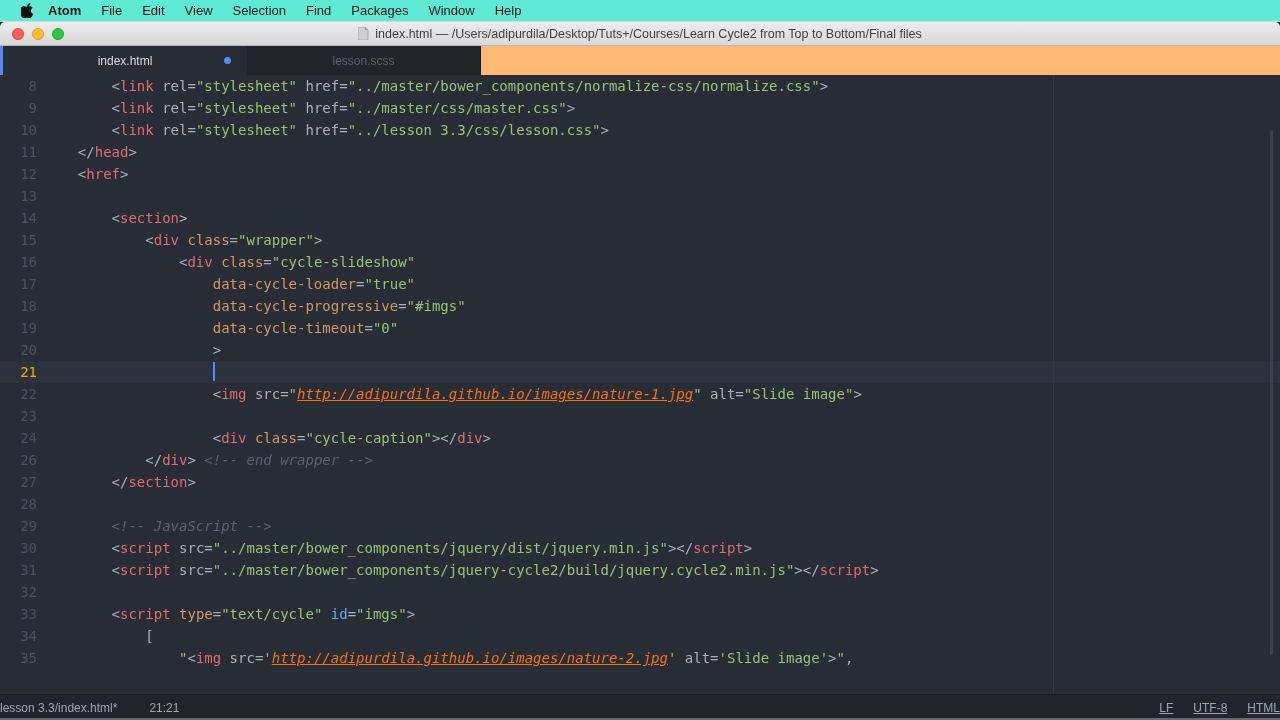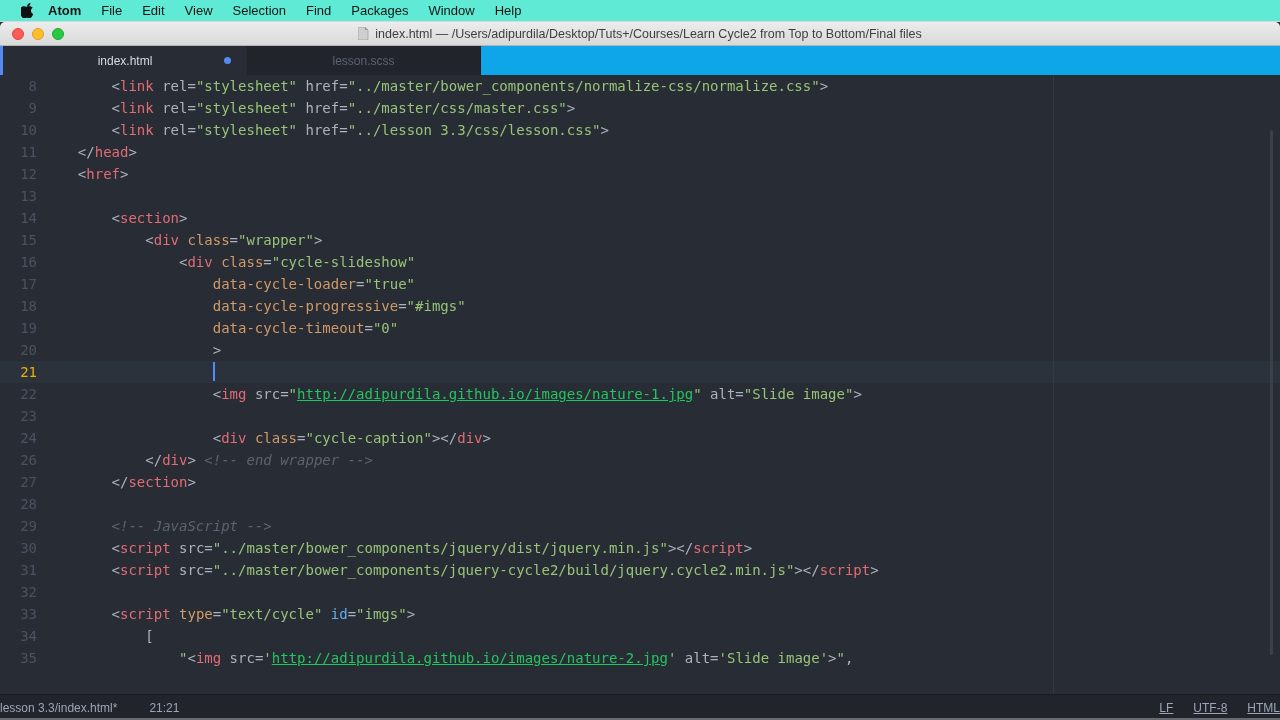--- a/index.html
+++ b/index.html
@@ -29,21 +29,21 @@
   .light.red    { background:#fc5b57; border:0.5px solid #e2453e; }
   .light.yellow { background:#fdbe2e; border:0.5px solid #e0a025; }
   .light.green  { background:#28c840; border:0.5px solid #1eab32; }
   .win-title {
     width:100%; text-align:center; font-size:12.5px; color:#3e3e3e;
     display:flex; justify-content:center; align-items:flex-start; gap:6px; white-space:nowrap;
   }
   
   .tabbar {
     position:absolute; top:46px; left:0; width:1280px; height:29px;
-    background:#0ea5e9; display:flex; z-index:7;
+    background:#fdba74; display:flex; z-index:7;
   }
   .accent-strip { width:3px; height:29px; background:#568af2; flex:none; }
   .tab {
     height:29px; display:flex; align-items:center; justify-content:center;
     font-size:12px; position:relative; flex:none;
   }
   .tab.active { width:244px; background:#282c34; color:#d7dae0; }
   .tab.inactive { width:234px; background:#21252b; color:#5c6370; border-right:1px solid #181a1f; }
   .mod-dot { position:absolute; right:16px; top:11px; width:7px; height:7px; border-radius:50%; background:#568af2; }
   
@@ -57,21 +57,21 @@
   .code-line { display:flex; height:22px; white-space:pre; }
   .code-line.active { background:#2c323c; }
   .gutter-num { flex:none; width:61px; text-align:right; padding-right:24px; color:#4b5263; }
   .code-line.active .gutter-num { color:#eab308; }
   .line-content { flex:1; }
   .tk-p { color:#abb2bf; }
   .tk-t { color:#e06c75; }
   .tk-a { color:#d19a66; }
   .tk-i { color:#61afef; }
   .tk-s { color:#98c379; }
-  .tk-u { color:#22c55e; text-decoration:underline; }
+  .tk-u { color:#f97316; text-decoration:underline;font-style:italic; }
   .tk-c { color:#5c6370; font-style:italic; }
   .cursor { display:inline-block; width:2px; height:19px; background:#528bff; vertical-align:-4px; }
   
   .statusbar {
     position:absolute; bottom:0; left:0; width:1280px; height:26px;
     background:#21252b; border-top:1px solid #181a1f;
     display:flex; align-items:center; padding:0 0;
     font-size:12px; color:#9da5b4; z-index:7;
   }
   .status-file { margin-left:0; }

